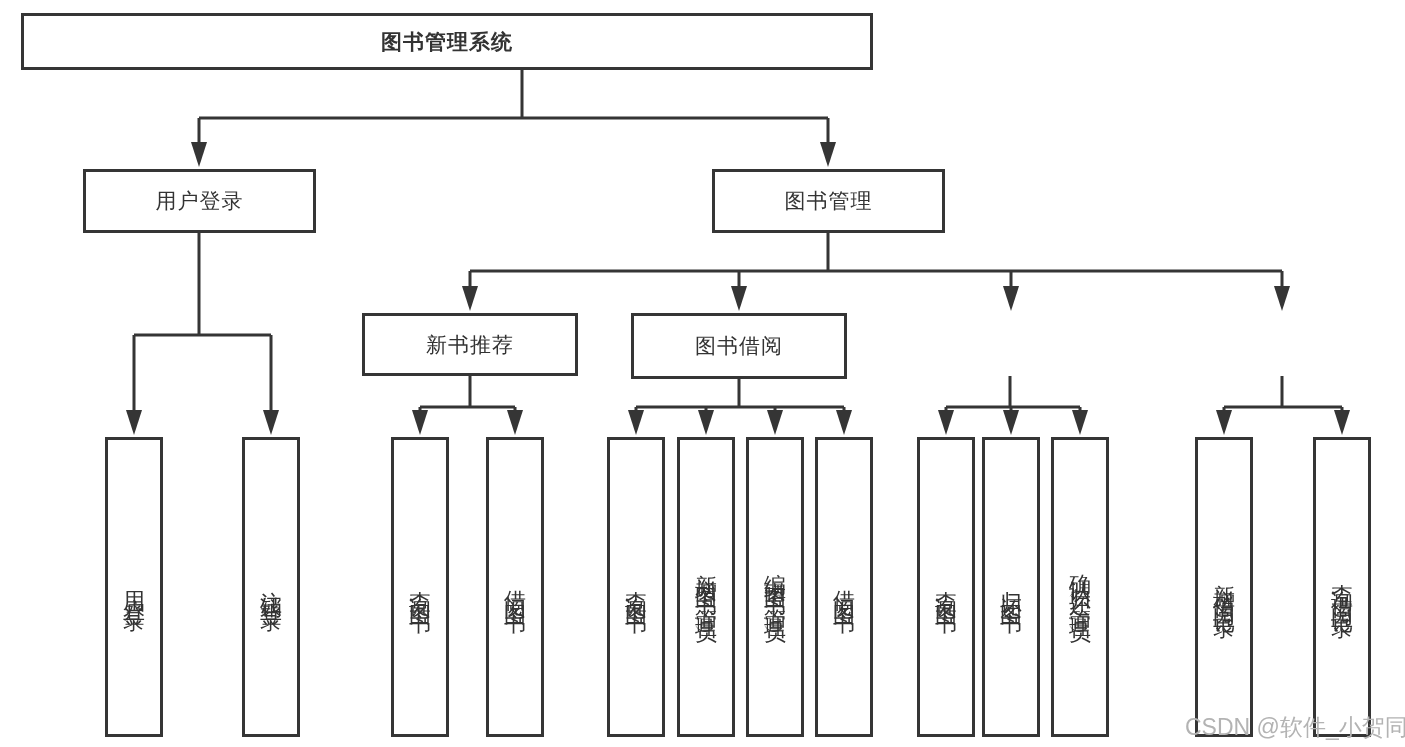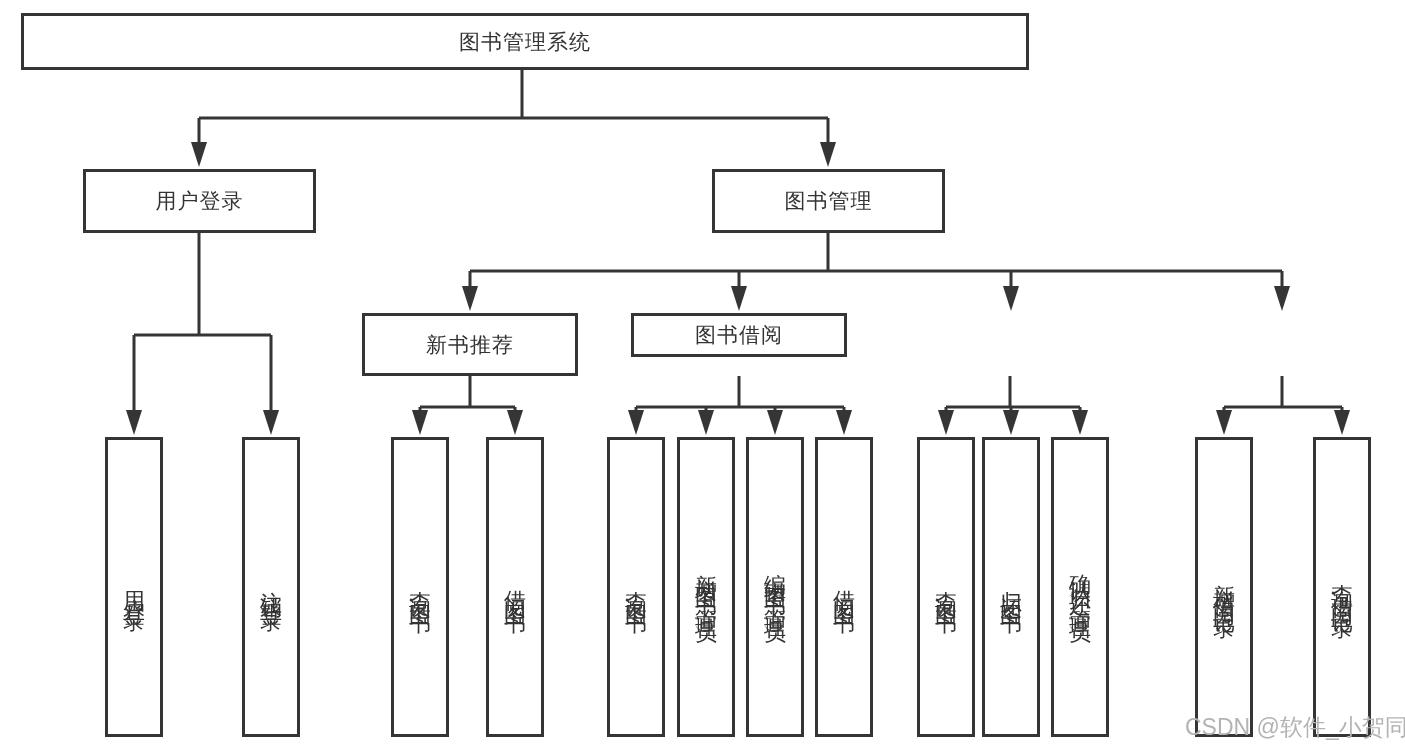--- a/index.html
+++ b/index.html
@@ -93,35 +93,35 @@
       <path d="M767 410 L783 410 L775 435 Z"></path>
       <path d="M836 410 L852 410 L844 435 Z"></path>
       <path d="M938 410 L954 410 L946 435 Z"></path>
       <path d="M1003 410 L1019 410 L1011 435 Z"></path>
       <path d="M1072 410 L1088 410 L1080 435 Z"></path>
       <path d="M1216 410 L1232 410 L1224 435 Z"></path>
       <path d="M1334 410 L1350 410 L1342 435 Z"></path>
     </g>
   </svg>
 
-  <div class="node" style="left:21px; top:13px; width:1008px; height:57px;">
+  <div class="node" style="left:21px; top:13px; width:852px; height:57px;font-weight:bold;">
     <span class="hlabel">图书管理系统</span>
   </div>
 
   <div class="node" style="left:83px; top:169px; width:233px; height:64px;">
     <span class="hlabel">用户登录</span>
   </div>
   <div class="node" style="left:362px; top:313px; width:216px; height:63px;">
     <span class="hlabel">新书推荐</span>
   </div>
 
   <div class="node" style="left:712px; top:169px; width:233px; height:64px;">
     <span class="hlabel">图书管理</span>
   </div>
-  <div class="node" style="left:631px; top:313px; width:216px; height:44px;">
+  <div class="node" style="left:631px; top:313px; width:216px; height:66px;">
     <span class="hlabel">图书借阅</span>
   </div>
 
   <div class="node leaf" style="left:105px; top:437px; width:58px; height:300px;">
     <span class="vlabel">用户登录</span>
   </div>
   <div class="node leaf" style="left:242px; top:437px; width:58px; height:300px;">
     <span class="vlabel">注销登录</span>
   </div>
 

